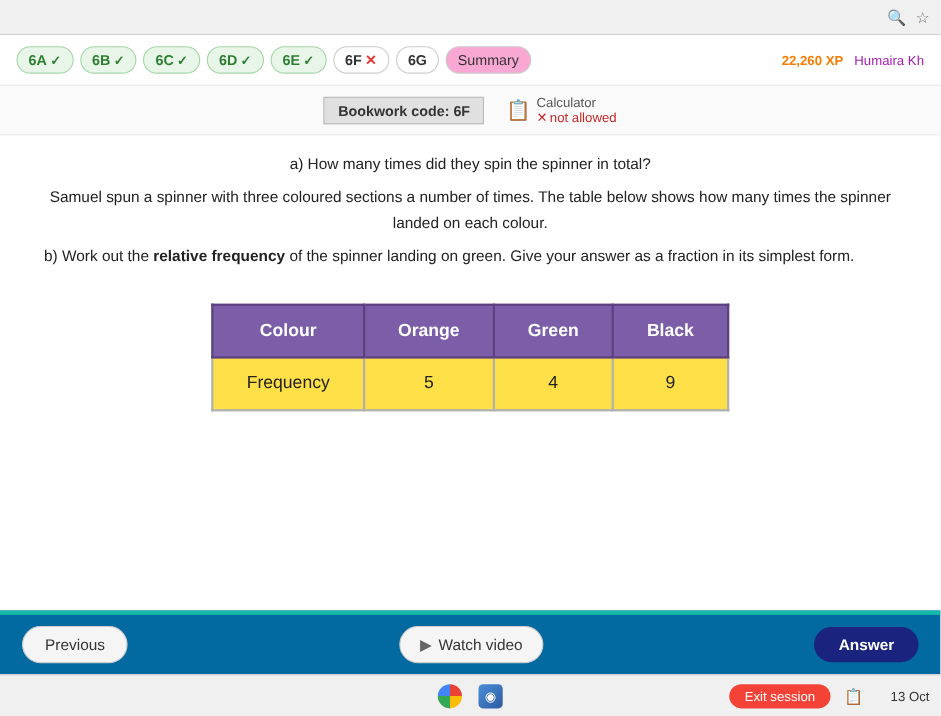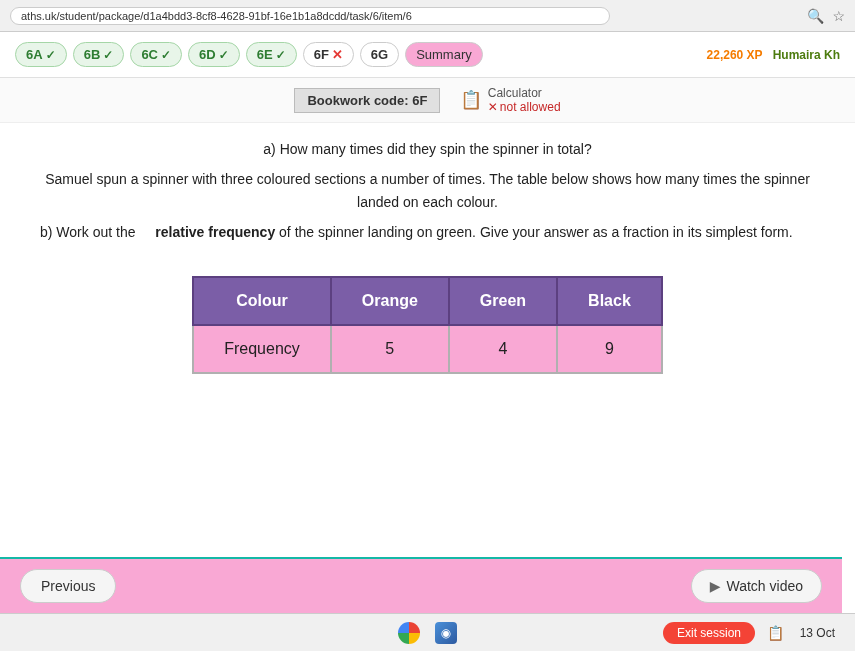--- a/index.html
+++ b/index.html
@@ -98,22 +98,22 @@
     .xp-info {
       margin-left: auto;
       font-size: 12px;
       color: #555;
     }
     .xp-amount {
       color: #f57c00;
       font-weight: bold;
     }
     .username {
-      color: #4d7c0f;
-      font-weight: bold;
+      color: #a21caf;
+      font-weight: normal;
     }
 
     
     .bookwork-bar {
       display: flex;
       align-items: center;
       justify-content: center;
       gap: 20px;
       padding: 8px;
       background: #fafafa;
@@ -151,21 +151,20 @@
       text-align: center;
     }
     .question-text {
       font-size: 14px;
       color: #222;
       line-height: 1.6;
       margin-bottom: 8px;
     }
     .question-text strong {
       font-weight: bold;
-      margin-left: 16px;
     }
     .sub-question {
       font-size: 14px;
       color: #222;
       line-height: 1.6;
       margin-bottom: 8px;
       text-align: left;
     }
 
     
@@ -197,35 +196,35 @@
     }
     .spinner-table td {
       background: #d0d0d0;
       color: #222;
       padding: 14px 30px;
       font-size: 16px;
       text-align: center;
       border: 2px solid #b0b0b0;
     }
     .spinner-table .freq-row td {
-      background: #f9a8d4;
+      background: #fde047;
     }
 
     
     .bottom-bar {
       position: absolute;
       bottom: 38px;
       left: 0;
-      right: 13px;
+      right: 0;
       display: flex;
       align-items: center;
       justify-content: space-between;
       padding: 10px 20px;
-      background: #f9a8d4;
-      border-top: 2px solid #14b8a6;
+      background: #0369a1;
+      border-top: 4px solid #14b8a6;
     }
     .prev-button {
       background: #f5f5f5;
       border: 1px solid #ccc;
       border-radius: 20px;
       padding: 8px 20px;
       font-size: 14px;
       cursor: pointer;
       color: #333;
     }
@@ -294,36 +293,35 @@
       color: white;
       border: none;
       border-radius: 15px;
       padding: 4px 14px;
       font-size: 12px;
       cursor: pointer;
       font-weight: normal;
     }
     .date-text {
       position: absolute;
-      right: 20px;
+      right: 10px;
       font-size: 12px;
       color: #333;
     }
     .copy-icon {
       position: absolute;
       right: 70px;
       font-size: 14px;
       color: #555;
     }
   </style>
 </head>
 <body>
 
 <div class="browser-bar">
-  <div class="url-bar">aths.uk/student/package/d1a4bdd3-8cf8-4628-91bf-16e1b1a8dcdd/task/6/item/6</div>
   <div class="browser-icons">
     <span>🔍</span>
     <span>☆</span>
   </div>
 </div>
 
 <div class="main-content">
 
   <div class="nav-tabs">
     <div class="nav-tab completed">
@@ -405,20 +403,21 @@
       </table>
     </div>
   </div>
 
   <div class="bottom-bar">
     <button class="prev-button">Previous</button>
     <button class="watch-video-btn">
       <span class="play-icon">▶</span>
       <span>Watch video</span>
     </button>
+    <button class="answer-button">Answer</button>
   </div>
 
   <div class="system-bar">
     <div class="chrome-icon"></div>
     <div class="finder-icon">
       <span>◉</span>
     </div>
     <button class="exit-session-btn">Exit session</button>
     <span class="copy-icon">📋</span>
     <span class="date-text">13 Oct</span>

